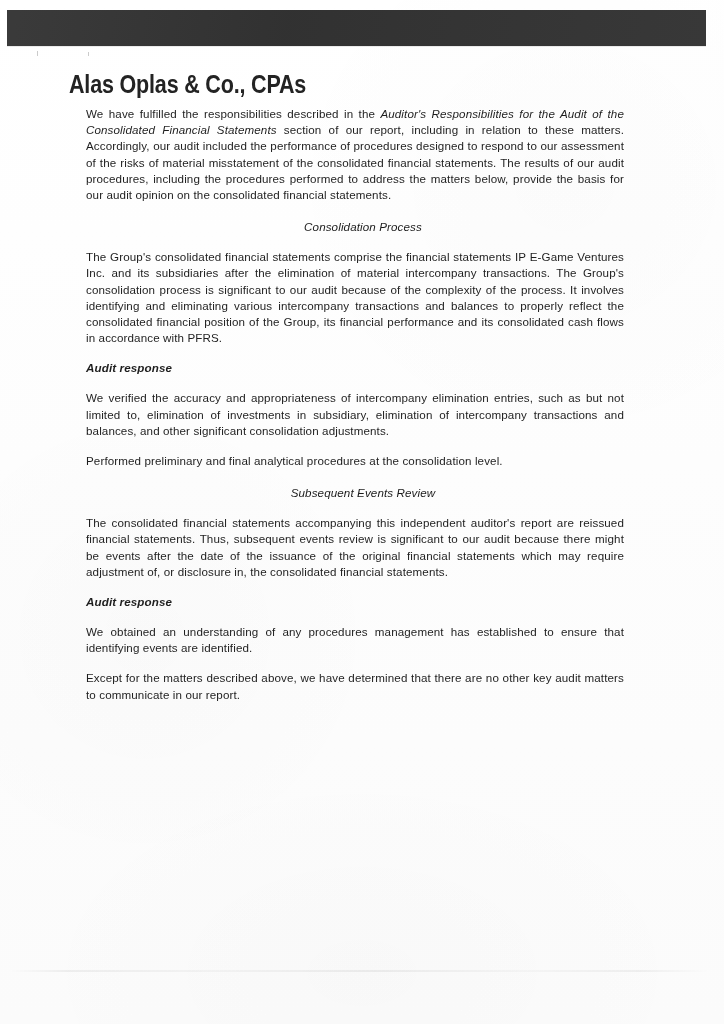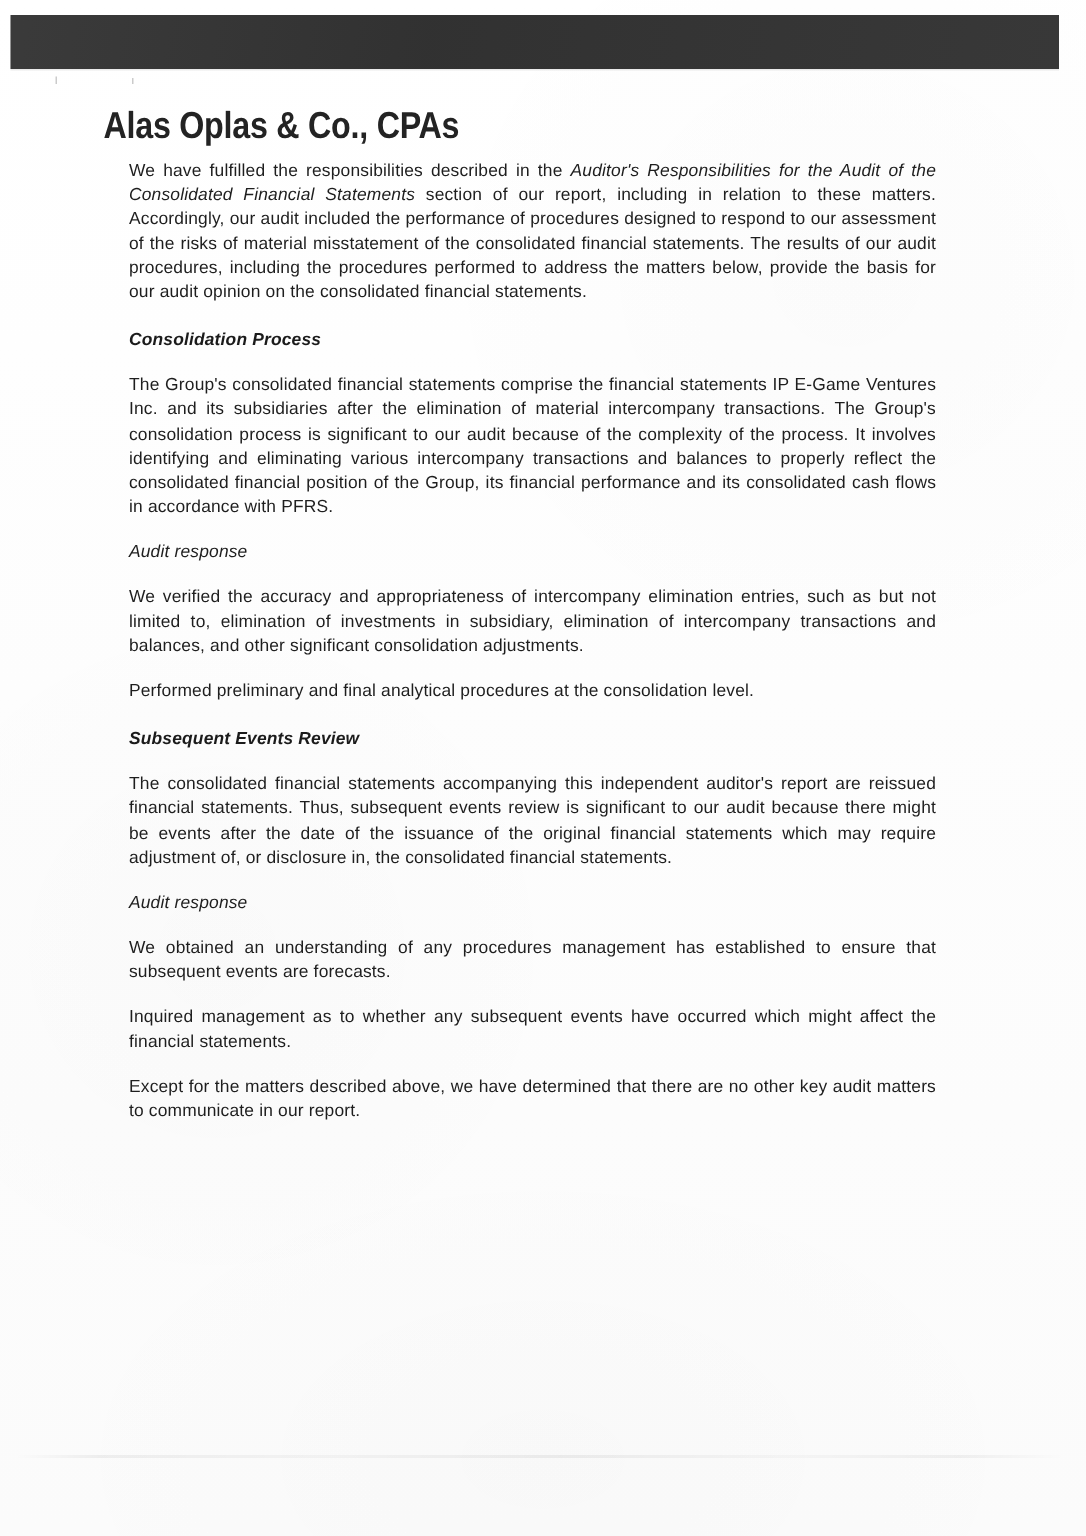--- a/index.html
+++ b/index.html
@@ -105,31 +105,32 @@
     letter-spacing: 0.01em;
   }
   p.para:last-child { margin-bottom: 0; }
 
   p.para em { font-style: italic; }
 
   h3.heading-bold {
     margin: 16px 0 14px 0;
     font-size: 11.6px;
     line-height: 16px;
-    font-weight: bold;
+    font-weight: normal;
     font-style: italic;
     color: #1b1b1b;
     letter-spacing: 0.01em;
+    text-align: center;
   }
 
   h3.heading-italic {
     margin: 0 0 14px 0;
     font-size: 11.6px;
     line-height: 16px;
-    font-weight: normal;
+    font-weight: bold;
     font-style: italic;
     color: #1e1e1e;
     letter-spacing: 0.01em;
   }
 
   
   .gap-before-heading { margin-top: 6px; }
   .gap-before-section { margin-top: 8px; }
 </style>
 </head>
@@ -157,19 +158,18 @@
 
     <p class="para">We verified the accuracy and appropriateness of intercompany elimination entries, such as but not limited to, elimination of investments in subsidiary, elimination of intercompany transactions and balances, and other significant consolidation adjustments.</p>
     <p class="para">Performed preliminary and final analytical procedures at the consolidation level.</p>
 
     <h3 class="heading-bold gap-before-section">Subsequent Events Review</h3>
 
     <p class="para">The consolidated financial statements accompanying this independent auditor's report are reissued financial statements. Thus, subsequent events review is significant to our audit because there might be events after the date of the issuance of the original financial statements which may require adjustment of, or disclosure in, the consolidated financial statements.</p>
 
     <h3 class="heading-italic gap-before-heading">Audit response</h3>
 
-    <p class="para">We obtained an understanding of any procedures management has established to ensure that subsequent events are forecasts.</p>
-    <p class="para">Inquired management as to whether any subsequent events have occurred which might affect the financial statements.</p>
+    <p class="para">We obtained an understanding of any procedures management has established to ensure that identifying events are identified.</p>
 
     <p class="para">Except for the matters described above, we have determined that there are no other key audit matters to communicate in our report.</p>
 
   </div>
 </div>
 
 </body></html>

